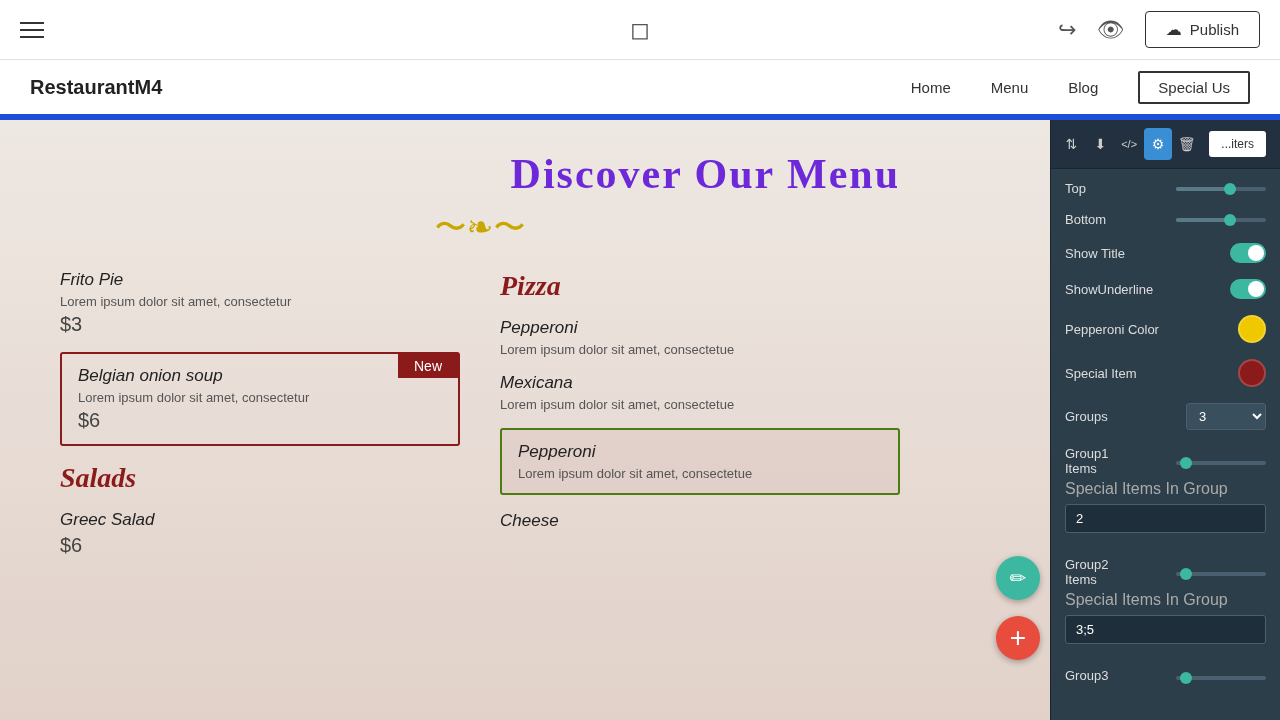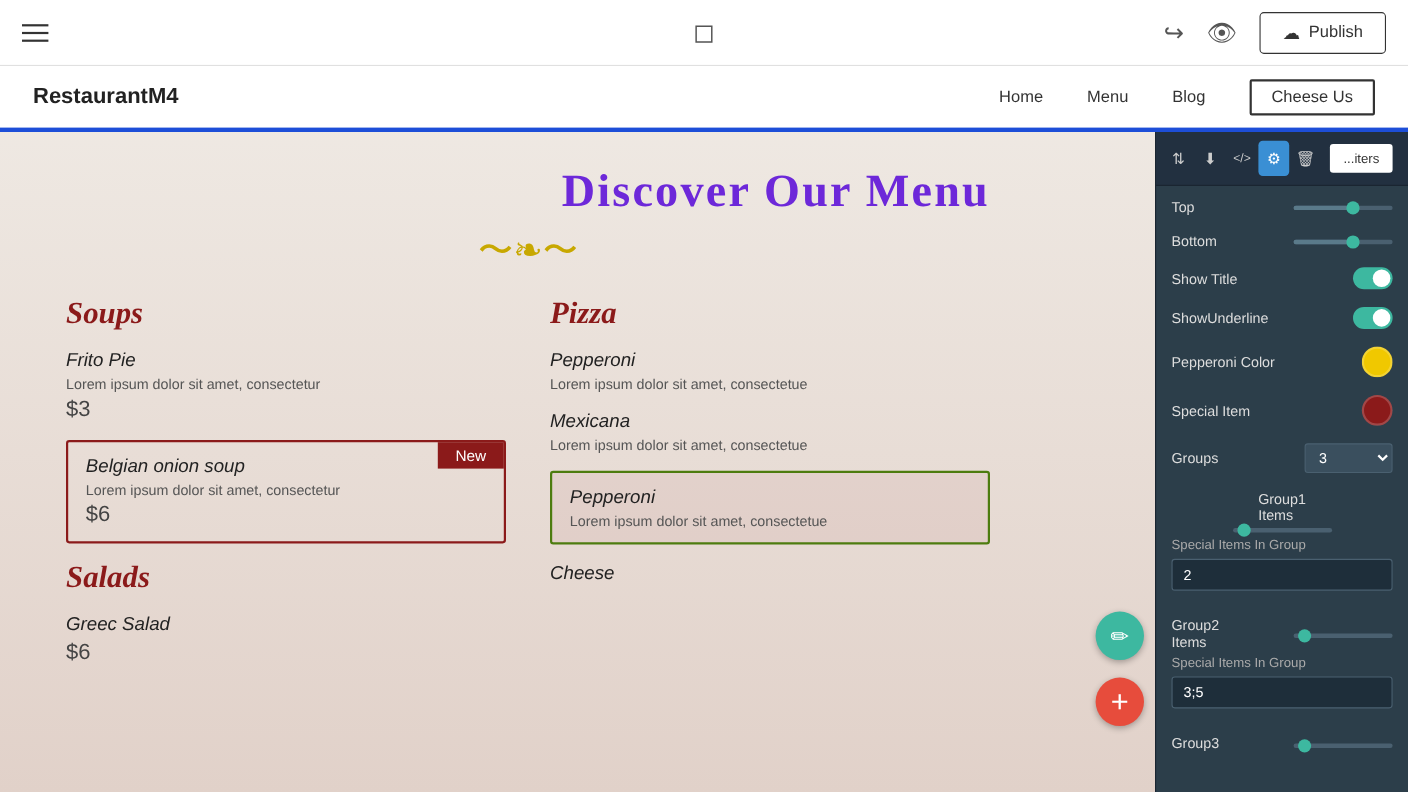--- a/index.html
+++ b/index.html
@@ -28,21 +28,21 @@
       display: flex; align-items: center; gap: 8px;
       border: 1.5px solid #333; border-radius: 4px;
       padding: 8px 20px; font-size: 15px; color: #333;
       background: #fff; font-weight: 500;
     }
 
     
     .site-header {
       height: 60px;
       background: #fff;
-      border-bottom: 4px solid #1d4ed8;
+      border-bottom: 6px solid #1d4ed8;
       display: flex;
       align-items: center;
       justify-content: space-between;
       padding: 0 30px;
       position: relative;
       z-index: 50;
     }
     .site-logo { font-size: 20px; font-weight: 600; color: #222; }
     .site-nav { display: flex; align-items: center; gap: 40px; }
     .site-nav a { text-decoration: none; color: #333; font-size: 15px; }
@@ -250,21 +250,21 @@
     .group-slider {
       width: 100%;
       height: 4px;
       background: #4a6070;
       border-radius: 2px;
       position: relative;
       margin-top: 4px;
     }
 
     .panel-sub-label {
-      font-size: 12px;
+      font-size: 16px;
       color: #aaa;
       margin-bottom: 6px;
     }
 
     .panel-input {
       width: 100%;
       background: #1e2e3a;
       border: 1px solid #4a6070;
       color: #fff;
       padding: 6px 10px;
@@ -327,36 +327,35 @@
     </button>
   </div>
 </div>
 
 <div class="site-header">
   <div class="site-logo">RestaurantM4</div>
   <nav class="site-nav">
     <a href="#">Home</a>
     <a href="#">Menu</a>
     <a href="#">Blog</a>
-    <a href="#" class="contact-btn">Cheese Us</a>
+    <a href="#" class="contact-btn">Special Us</a>
   </nav>
 </div>
 
 <div class="main-content">
   <div class="bg-overlay"></div>
 
   <div class="content-area">
     <h1 class="menu-title">Discover Our Menu</h1>
     <div class="menu-divider" style="color:#c8a800; font-size:32px; text-align:center; margin-bottom:20px;">〜❧〜</div>
 
     <div class="menu-columns">
 
       <div>
 
-        <h2 class="menu-section-title">Soups</h2>
         <div class="menu-item">
           <div class="menu-item-name">Frito Pie</div>
           <div class="menu-item-desc">Lorem ipsum dolor sit amet, consectetur</div>
           <div class="menu-item-price">$3</div>
         </div>
         <div class="menu-item-special">
           <span class="new-badge">New</span>
           <div class="menu-item-name">Belgian onion soup</div>
           <div class="menu-item-desc">Lorem ipsum dolor sit amet, consectetur</div>
           <div class="menu-item-price">$6</div>
@@ -457,21 +456,21 @@
         <select class="groups-select">
           <option>3</option>
           <option>1</option>
           <option>2</option>
           <option>4</option>
           <option>5</option>
         </select>
       </div>
 
       <div style="margin-bottom:12px;">
-        <div style="display:flex; align-items:center; justify-content:space-between; margin-bottom:4px;flex-direction:column;">
+        <div style="display:flex; align-items:center; justify-content:space-between; margin-bottom:4px;">
           <span class="panel-label">Group1<br>Items</span>
           <div class="group-slider" style="width:90px; position:relative; height:4px; background:#4a6070; border-radius:2px;">
             <div style="position:absolute; top:-4px; left:4px; width:12px; height:12px; background:#3db8a0; border-radius:50%;"></div>
           </div>
         </div>
         <div class="panel-sub-label">Special Items In Group</div>
         <input class="panel-input" type="text" value="2" style="">
       </div>
 
       <div style="margin-bottom:12px;">

